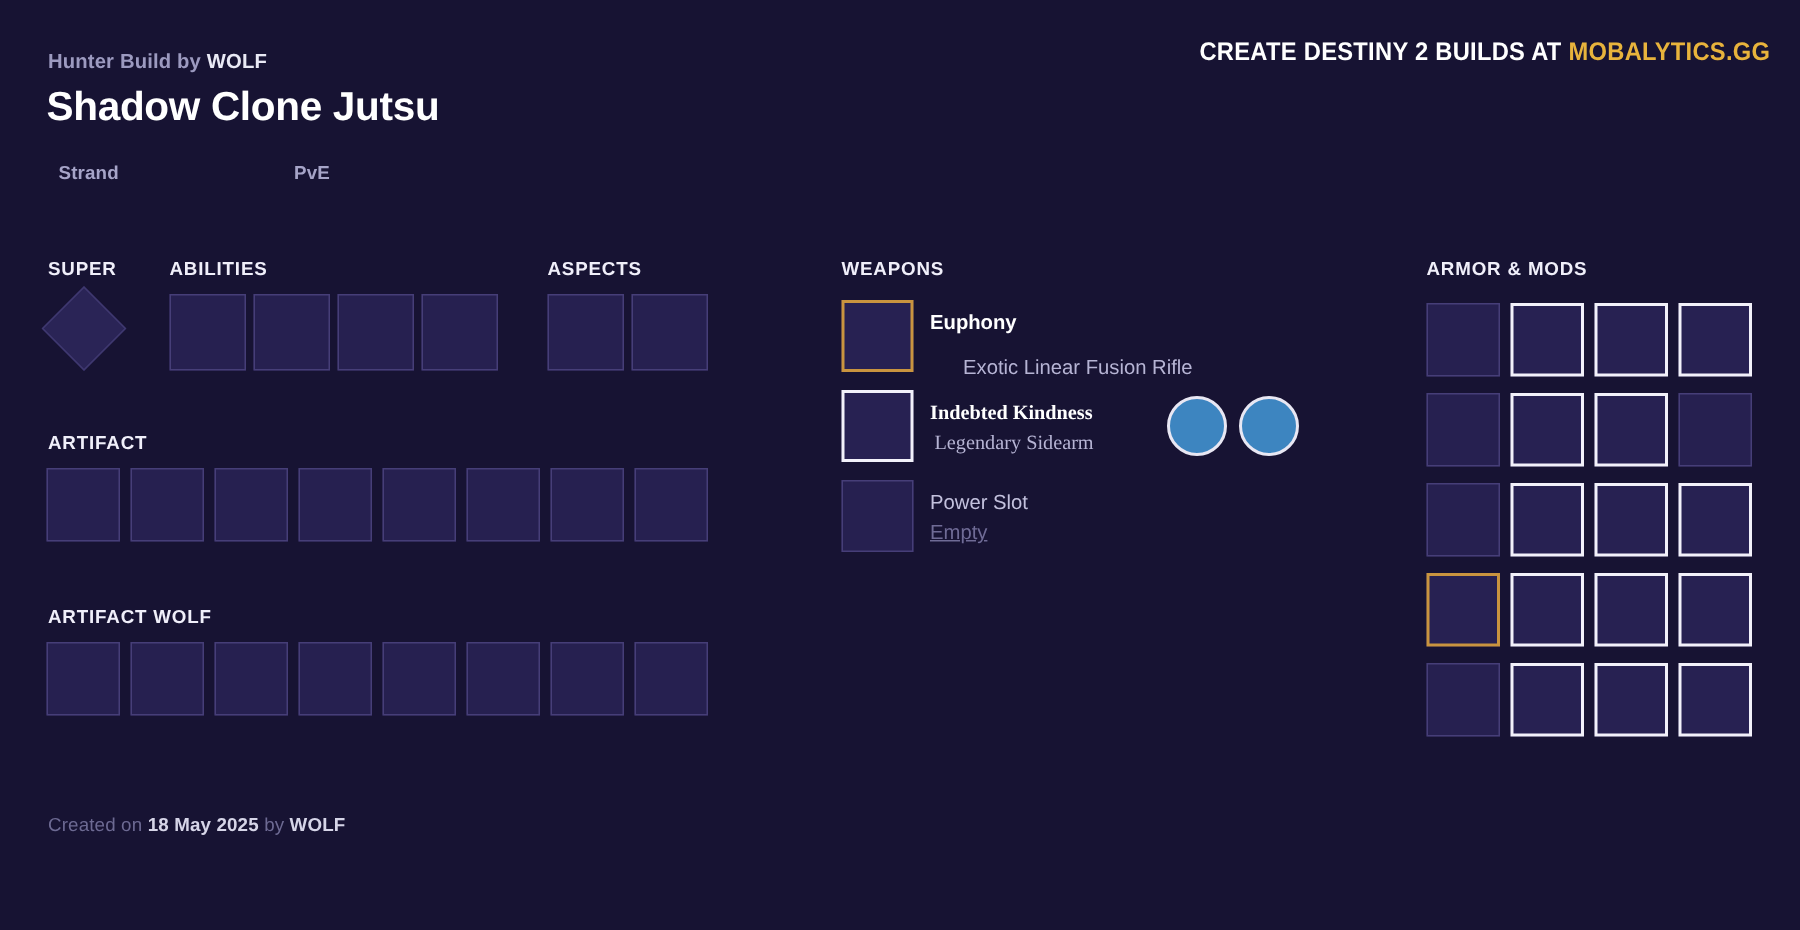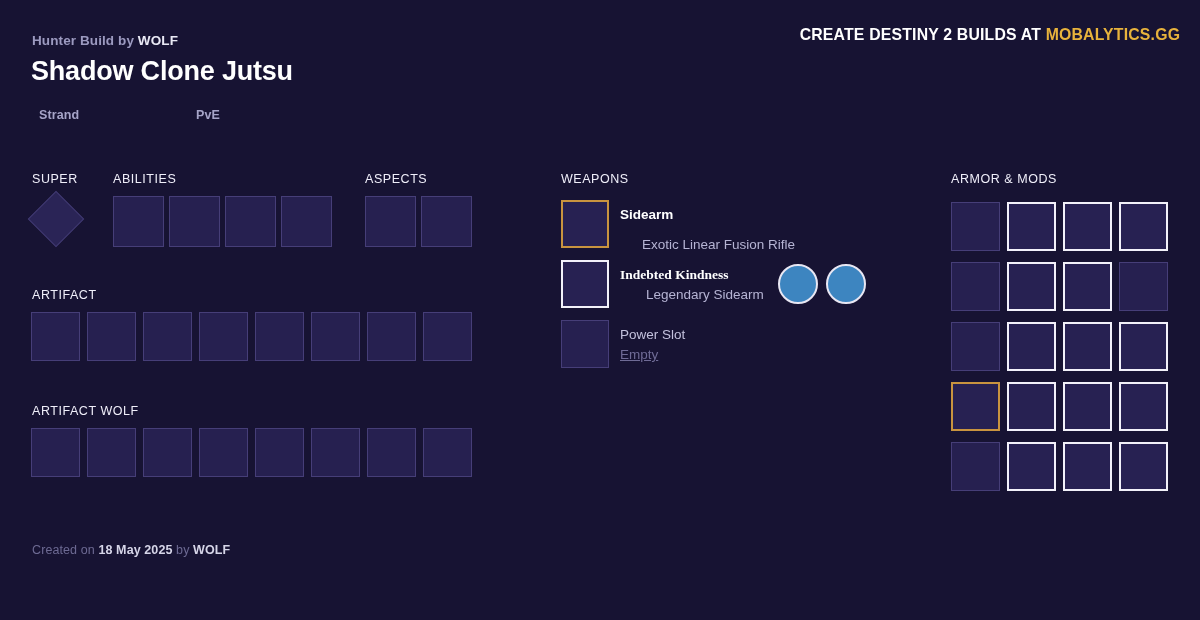--- a/index.html
+++ b/index.html
@@ -32,21 +32,21 @@
 
   .tags { position:absolute; left:39px; top:108px; width:400px; height:18px; }
   .tag {
     position:absolute; font-size:12.5px; font-weight:700; color:#a6a4c8; letter-spacing:.1px;
   }
   .tag-el { left:0; }
   .tag-mode { left:157px; }
 
   
   .sec-title {
-    position:absolute; font-size:12.5px; font-weight:400;
+    position:absolute; font-size:12.5px; font-weight:700;
     color:#f0effa; letter-spacing:.55px;
   }
 
   
   .slot {
     position:absolute;
     background:#262050;
     border:1px solid #463e78;
   }
   .slot.white  { border:2px solid #f2f1fa; background:#272152; }
@@ -138,25 +138,25 @@
       <div class="slot" style="left: 199px; top: 428px; width: 49px; height: 49px;"></div>
       <div class="slot" style="left: 255px; top: 428px; width: 49px; height: 49px;"></div>
       <div class="slot" style="left: 311px; top: 428px; width: 49px; height: 49px;"></div>
       <div class="slot" style="left: 367px; top: 428px; width: 49px; height: 49px;"></div>
       <div class="slot" style="left: 423px; top: 428px; width: 49px; height: 49px;"></div>
     </div>
 
   <div class="sec-title" style="left:561px; top:172px;">WEAPONS</div>
   <div id="weapons-list">
       <div class="slot gold" style="left: 561px; top: 200px; width: 48px; height: 48px;"></div>
-      <div class="weapon-name" style="left: 620px; top: 207px;">Sidearm</div>
+      <div class="weapon-name" style="left: 620px; top: 207px;">Euphony</div>
       <div class="weapon-sub" style="left: 642px; top: 237px;">Exotic Linear Fusion Rifle</div>
       <div class="slot white" style="left: 561px; top: 260px; width: 48px; height: 48px;"></div>
       <div class="weapon-name" style="left: 620px; top: 267px; font-family: Liberation Serif, serif;">Indebted Kindness</div>
-      <div class="weapon-sub" style="left: 646px; top: 287px;">Legendary Sidearm</div>
+      <div class="weapon-sub" style="left: 623px; top: 287px; font-family: Liberation Serif, serif;">Legendary Sidearm</div>
       <div class="perk-circle" style="left: 778px; top: 264px; background: rgb(61, 133, 192);"></div>
       <div class="perk-circle" style="left: 826px; top: 264px; background: rgb(61, 133, 192);"></div>
       <div class="slot" style="left: 561px; top: 320px; width: 48px; height: 48px;"></div>
       <div class="weapon-name muted" style="left: 620px; top: 327px;">Power Slot</div>
       <div class="weapon-sub empty" style="left: 620px; top: 347px;">Empty</div>
     </div>
 
   <div class="sec-title" style="left:951px; top:172px;">ARMOR &amp; MODS</div>
   <div id="armor-grid">
       <div class="slot" style="left: 951px; top: 202px; width: 49px; height: 49px;"></div>

